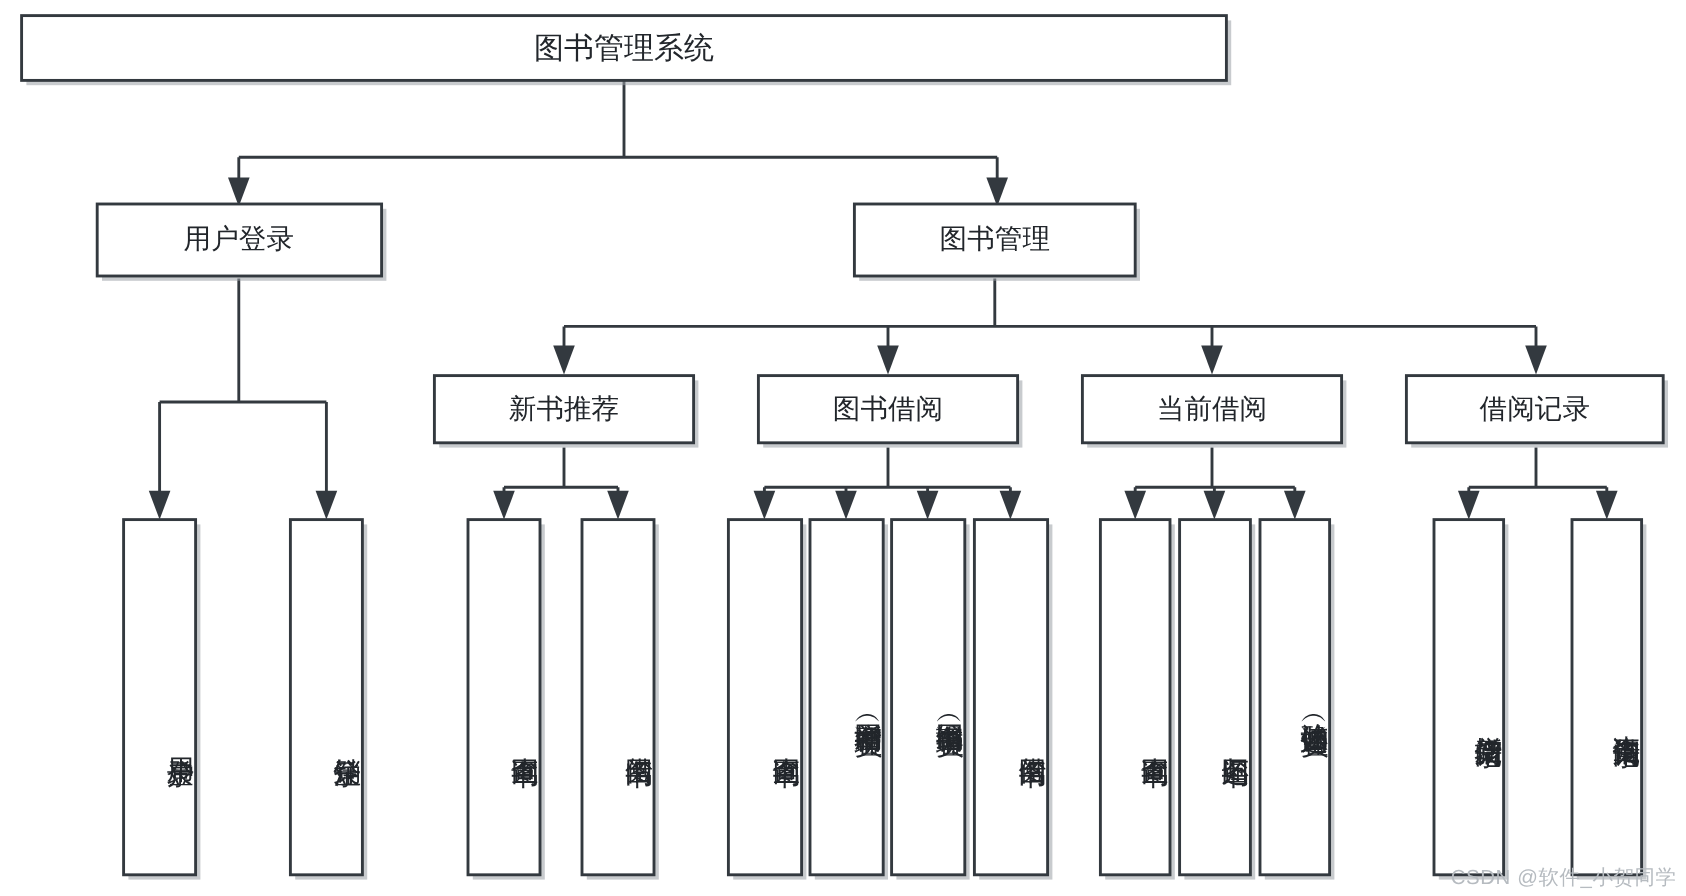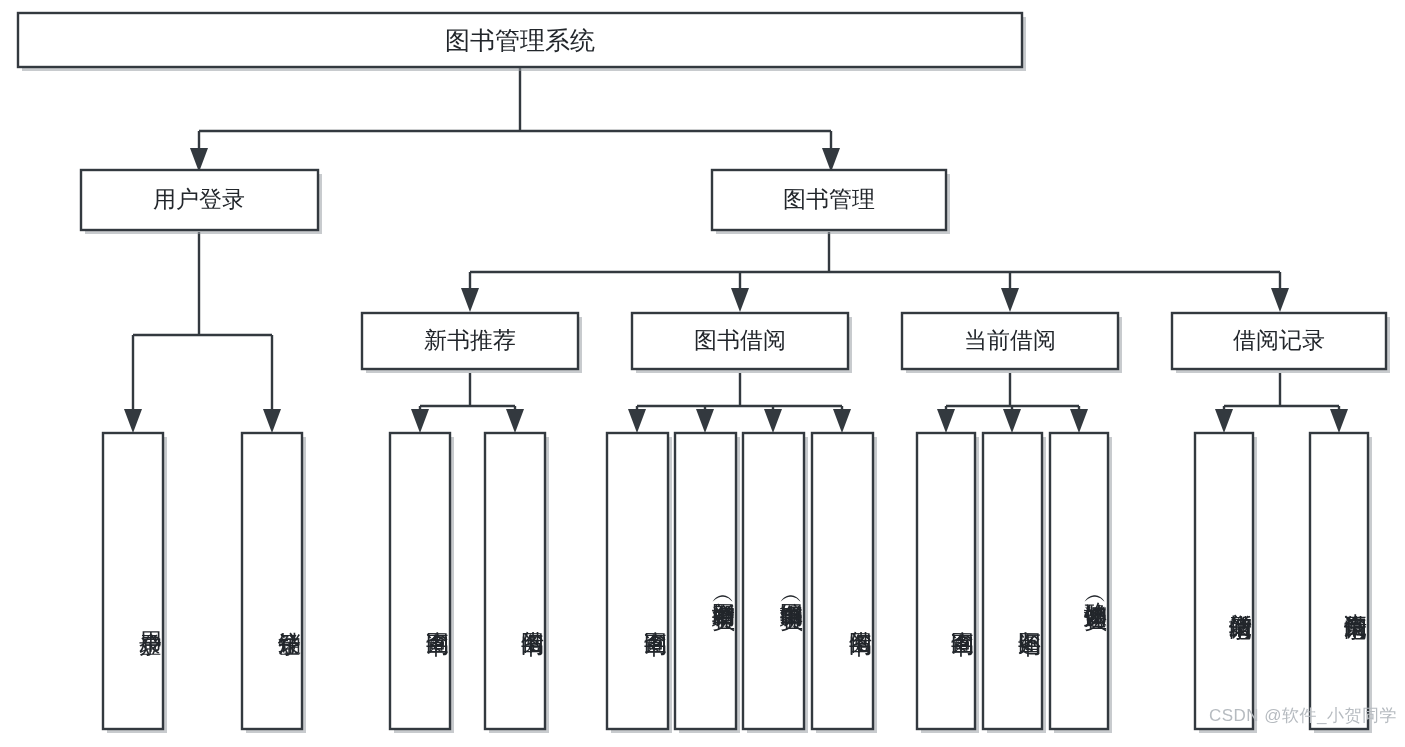--- a/index.html
+++ b/index.html
@@ -66,21 +66,21 @@
     font-size: 23px;
     line-height: 1.06;
     color: #22262b;
     letter-spacing: 1px;
     white-space: nowrap;
     pointer-events: none;
   }
   .watermark {
     position: absolute;
     right: 8px;
-    bottom: 20px;
+    bottom: 4px;
     font-family: "Liberation Sans", "DejaVu Sans", sans-serif;
     font-size: 17px;
     color: #b6bbc0;
     letter-spacing: 0.5px;
     user-select: none;
     white-space: nowrap;
   }
 </style>
 </head>
 <body>

